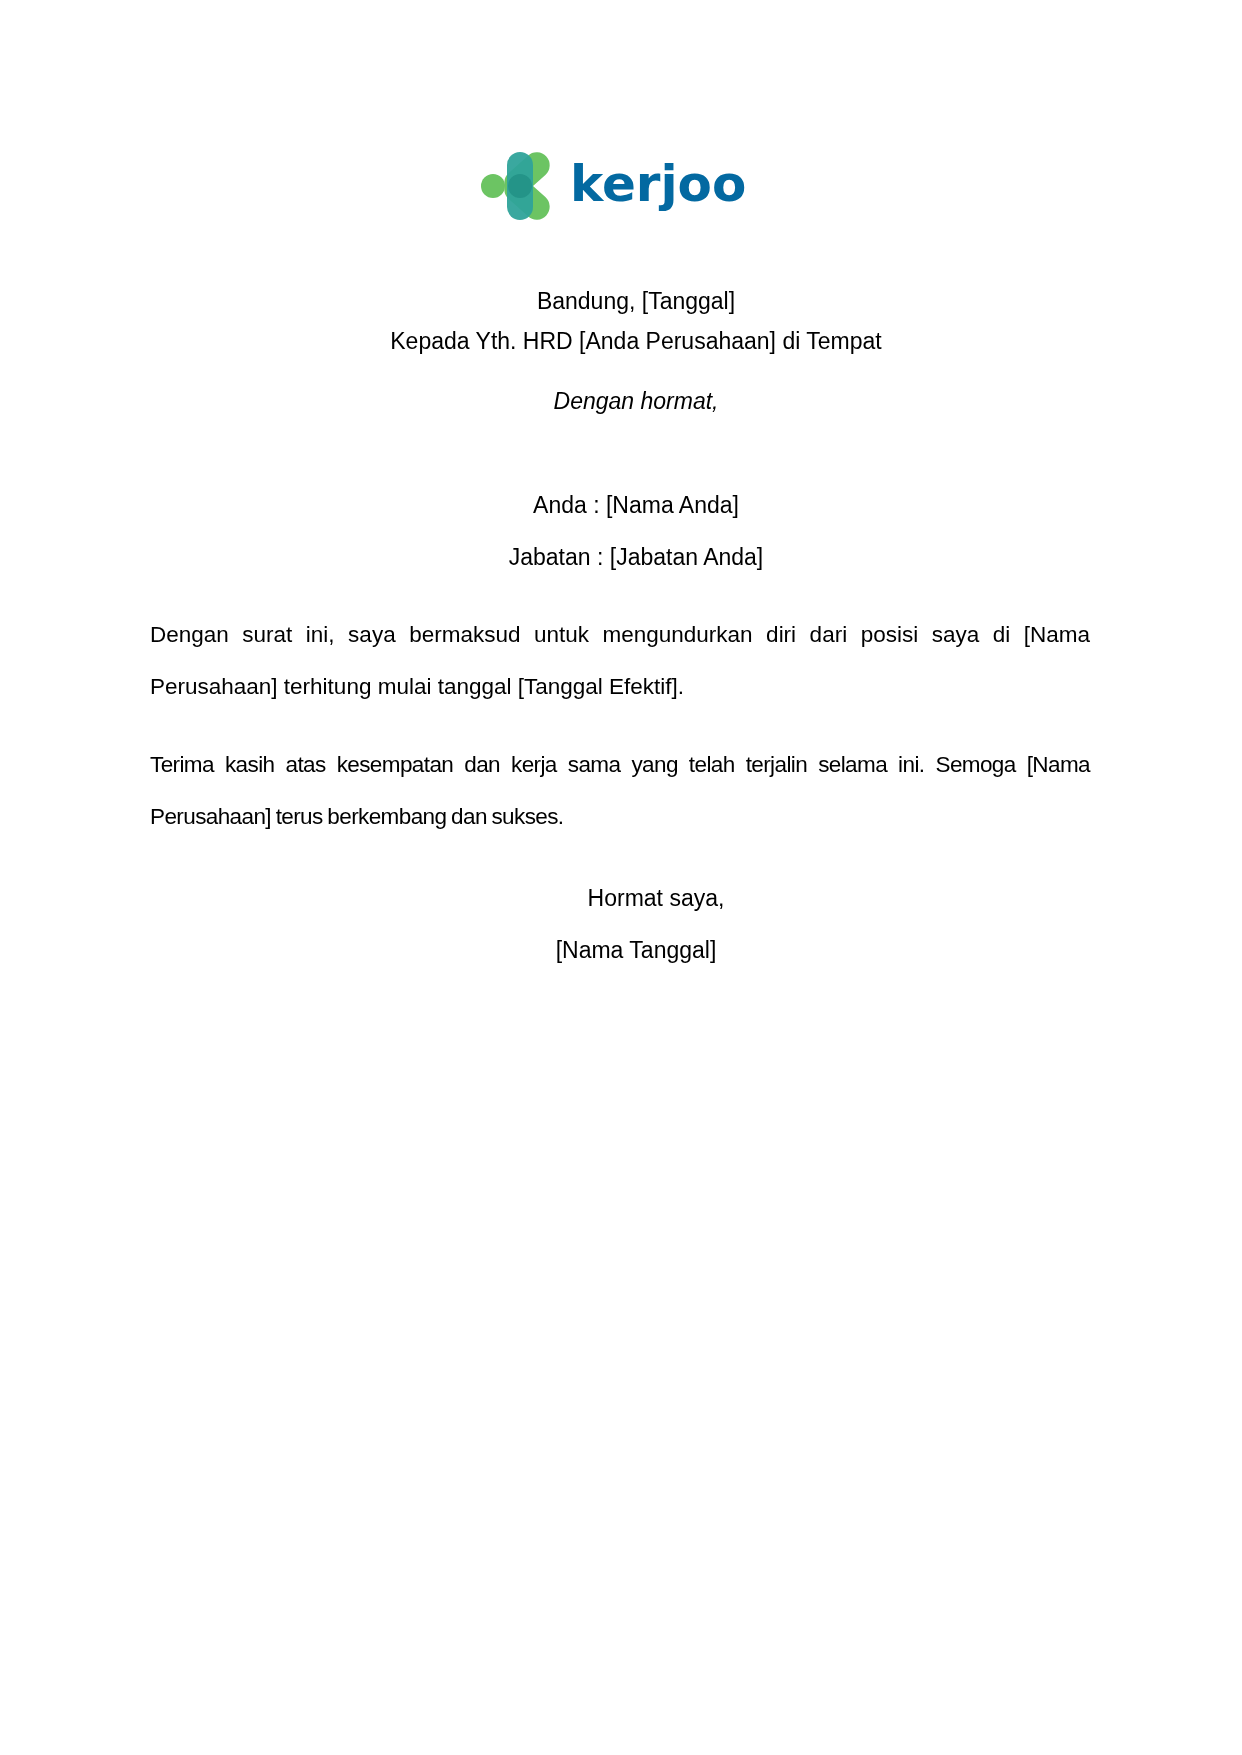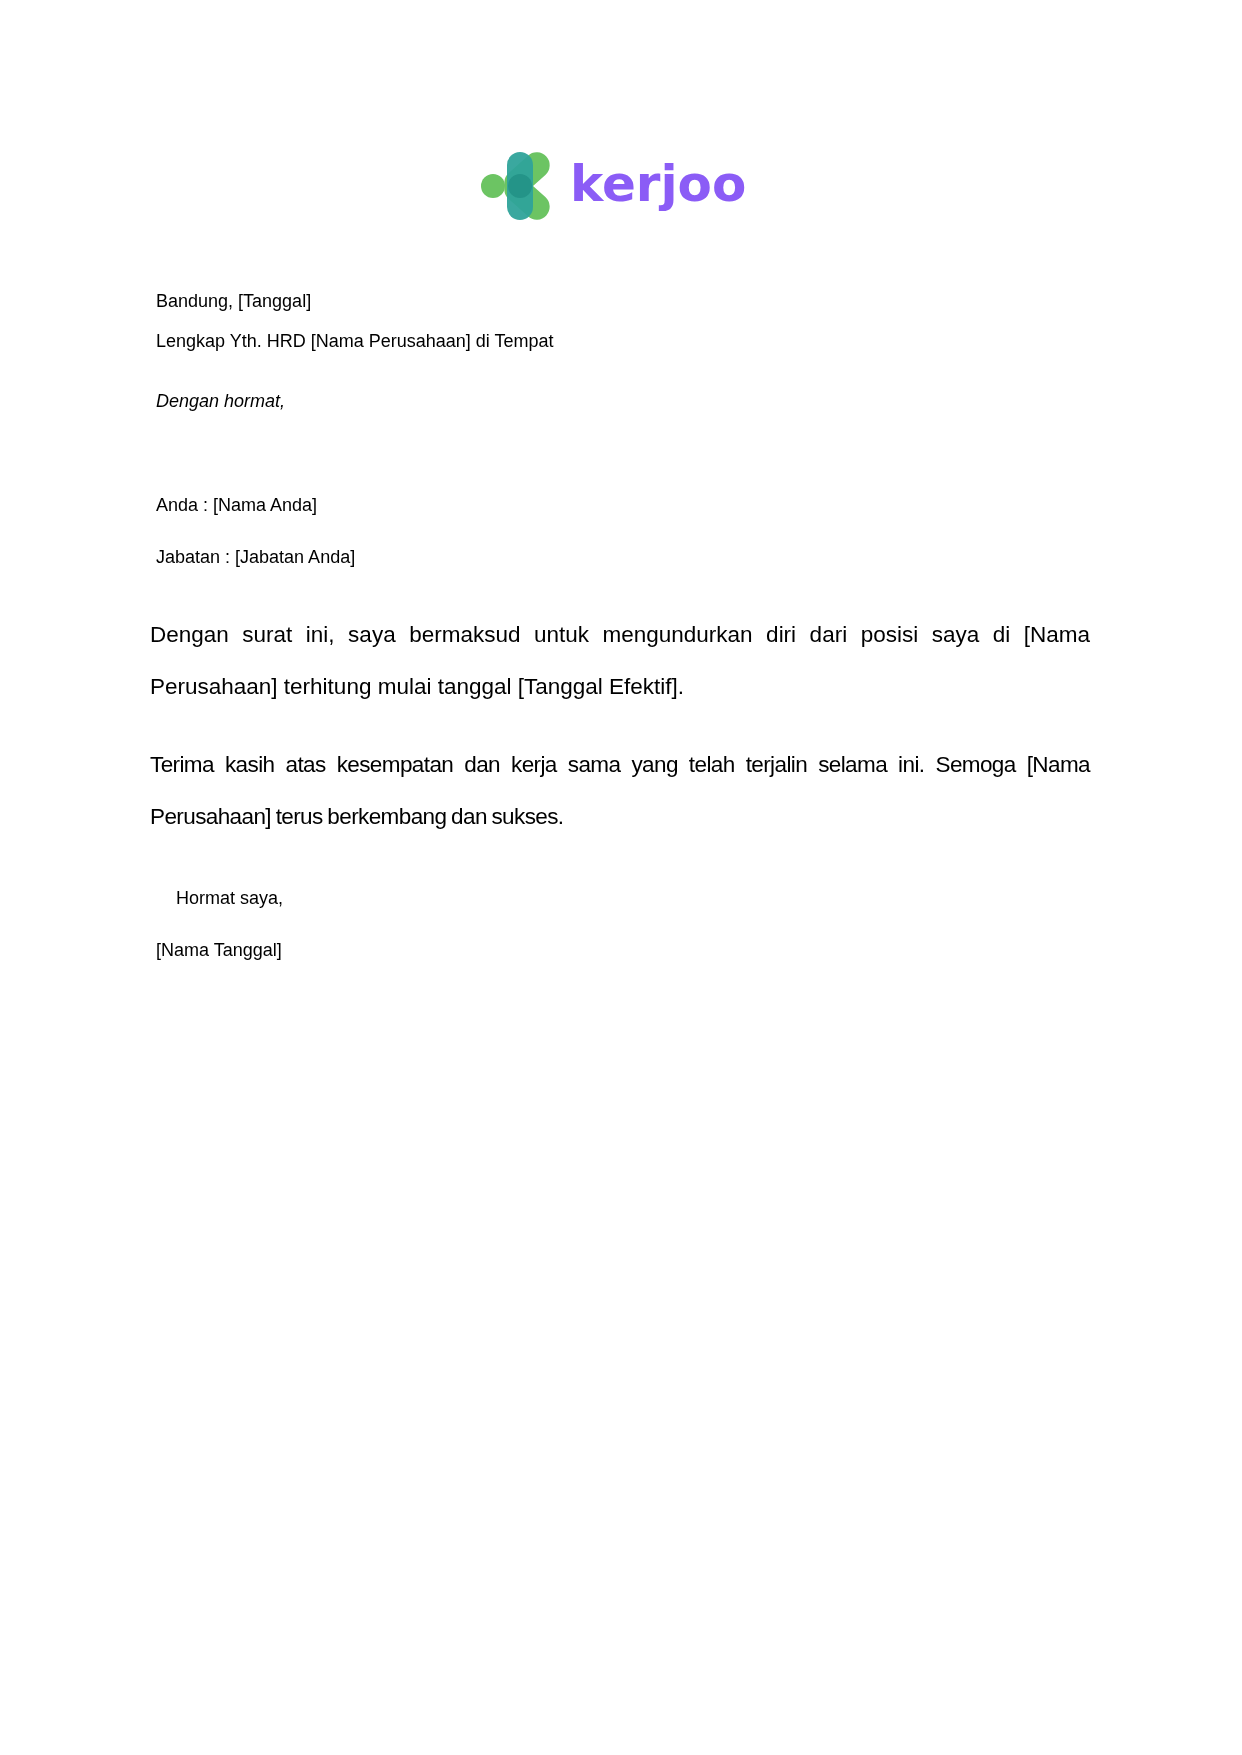--- a/index.html
+++ b/index.html
@@ -29,33 +29,34 @@
       height: 72px;
       display: flex;
       align-items: center;
     }
     .logo svg { display: block; }
     .logo-word {
       font-family: "DejaVu Sans", sans-serif;
       font-weight: bold;
       font-size: 50px;
       letter-spacing: 0px;
-      color: #8b5cf6;
+      color: #0369a1;
       margin-left: 8px;
       line-height: 1;
       position: relative;
       top: -2px;
     }
     .text {
       position: absolute;
-      left: 156px;
+      left: 166px;
       width: 940px;
-      font-size: 18px;
+      font-size: 23px;
       line-height: 26px;
       white-space: nowrap;
+      text-align: center;
     }
     .para {
       position: absolute;
       left: 150px;
       width: 940px;
       font-size: 22.5px;
       line-height: 52px;
       text-align: justify;
     }
     .para-tight {
@@ -78,21 +79,21 @@
       <rect x="34" y="22" width="26" height="52" rx="13" ry="13" fill="#6cc463" transform="rotate(-48 47 48)"></rect>
 
       <rect x="27" y="2" width="26" height="68" rx="13" ry="13" fill="#2fa39a" opacity="0.95"></rect>
 
       <circle cx="40" cy="36" r="12" fill="#249488"></circle>
     </svg>
     <span class="logo-word">kerjoo</span>
   </div>
 
   <div class="text" style="top:288px;">Bandung, [Tanggal]</div>
-  <div class="text" style="top:328px;">Lengkap Yth. HRD [Nama Perusahaan] di Tempat</div>
+  <div class="text" style="top:328px;">Kepada Yth. HRD [Anda Perusahaan] di Tempat</div>
 
   <div class="text" style="top:388px;font-style:italic;">Dengan hormat,</div>
 
   <div class="text" style="top:492px;">Anda : [Nama Anda]</div>
   <div class="text" style="top:544px;">Jabatan : [Jabatan Anda]</div>
 
   <div class="para para-tight" style="top:739px;">Terima kasih atas kesempatan dan kerja sama yang telah terjalin selama ini. Semoga [Nama Perusahaan] terus berkembang dan sukses.</div>
 
   <div class="para" style="top:609px;">Dengan surat ini, saya bermaksud untuk mengundurkan diri dari posisi saya di [Nama Perusahaan] terhitung mulai tanggal [Tanggal Efektif].</div>
 

